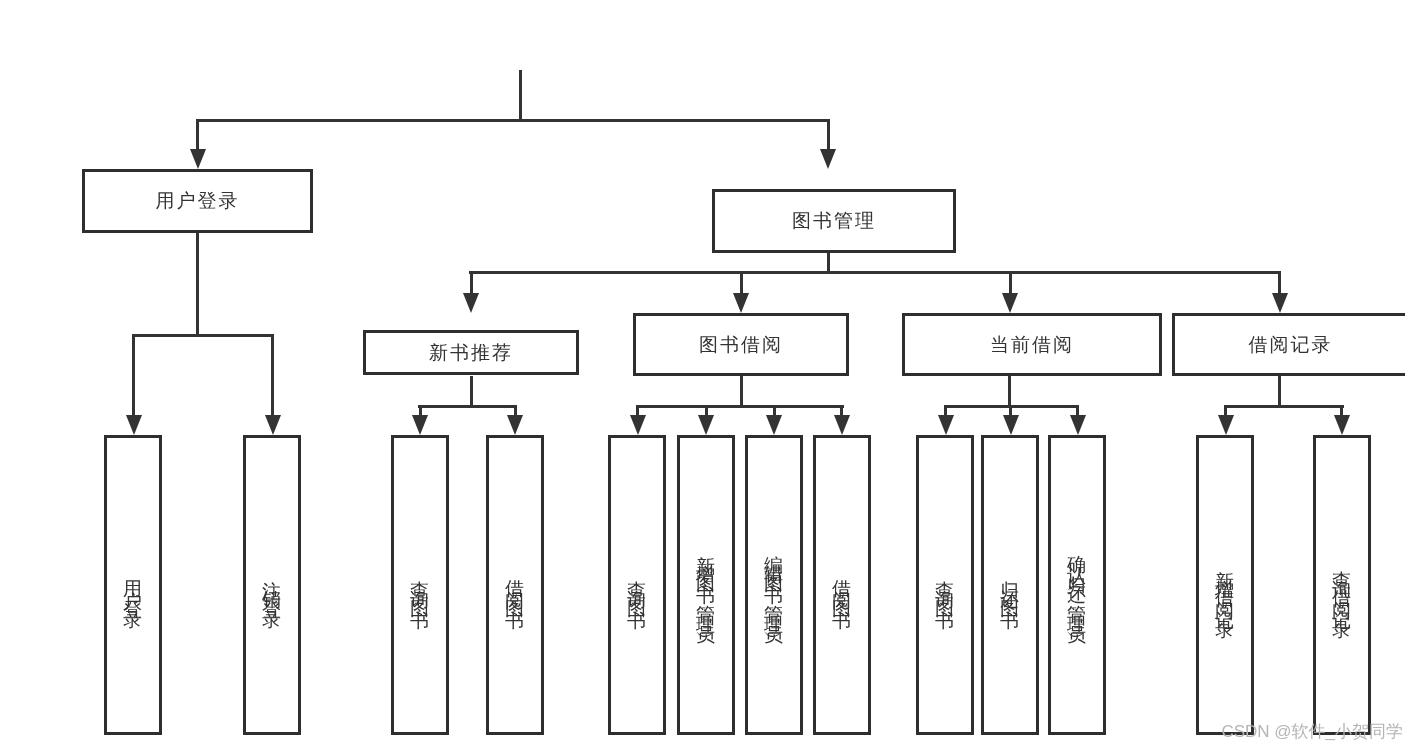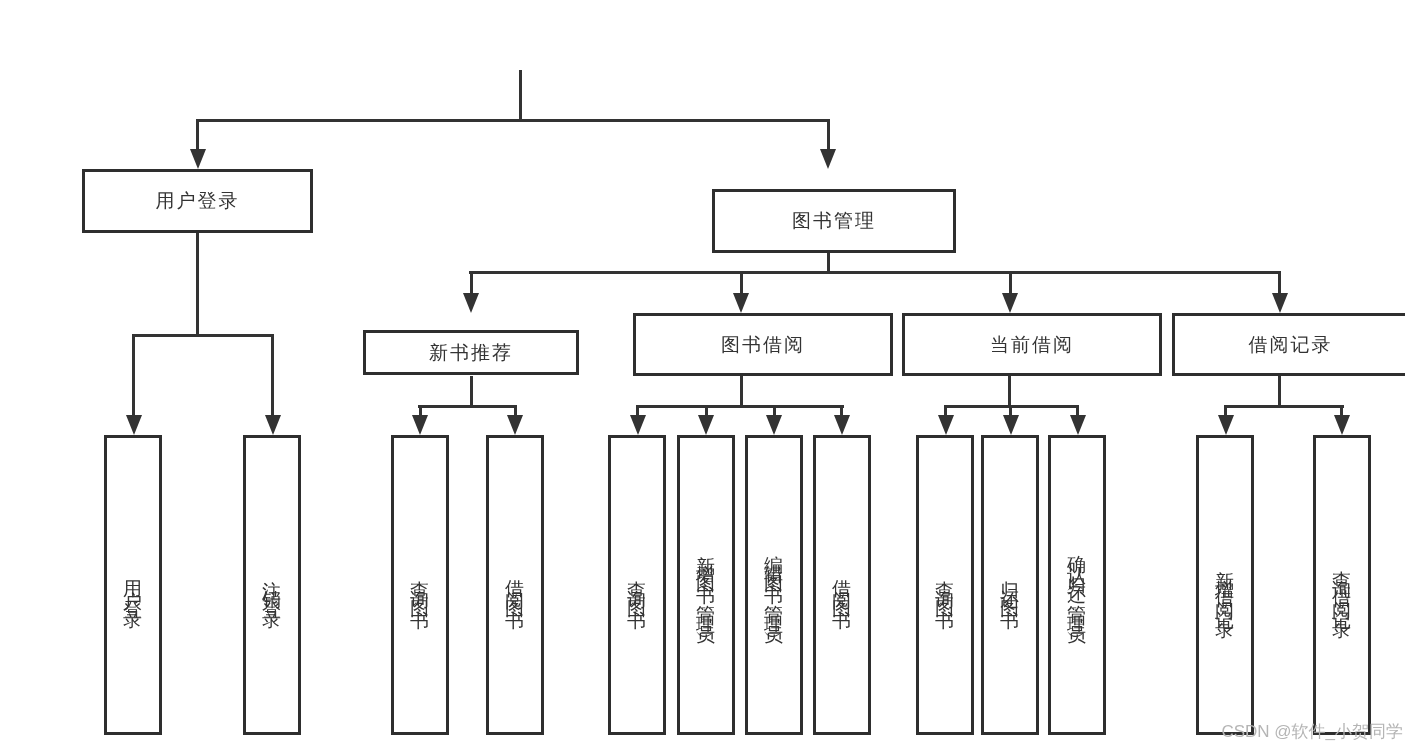--- a/index.html
+++ b/index.html
@@ -77,21 +77,21 @@
   <div class="vline" style="left:470px;top:271px;width:3px;height:22px;"></div>
   <div class="vline" style="left:740px;top:271px;width:3px;height:22px;"></div>
   <div class="vline" style="left:1009px;top:271px;width:3px;height:22px;"></div>
   <div class="vline" style="left:1278px;top:271px;width:3px;height:22px;"></div>
   <div class="arrow" style="left:463px;top:293px;"></div>
   <div class="arrow" style="left:733px;top:293px;"></div>
   <div class="arrow" style="left:1002px;top:293px;"></div>
   <div class="arrow" style="left:1272px;top:293px;"></div>
 
   <div class="box" style="left:363px;top:296px;width:216px;height:45px;margin-top:34px;">新书推荐</div>
-  <div class="box" style="left:633px;top:313px;width:260px;height:63px;">图书借阅</div>
+  <div class="box" style="left:633px;top:313px;width:216px;height:63px;">图书借阅</div>
   <div class="box" style="left:902px;top:313px;width:260px;height:63px;">当前借阅</div>
   <div class="box" style="left:1172px;top:313px;width:237px;height:63px;">借阅记录</div>
 
   <div class="vline" style="left:470px;top:376px;width:3px;height:29px;"></div>
   <div class="hline" style="left:418px;top:405px;width:99px;height:3px;"></div>
   <div class="vline" style="left:419px;top:405px;width:3px;height:10px;"></div>
   <div class="vline" style="left:514px;top:405px;width:3px;height:10px;"></div>
   <div class="arrow" style="left:412px;top:415px;"></div>
   <div class="arrow" style="left:507px;top:415px;"></div>
 

